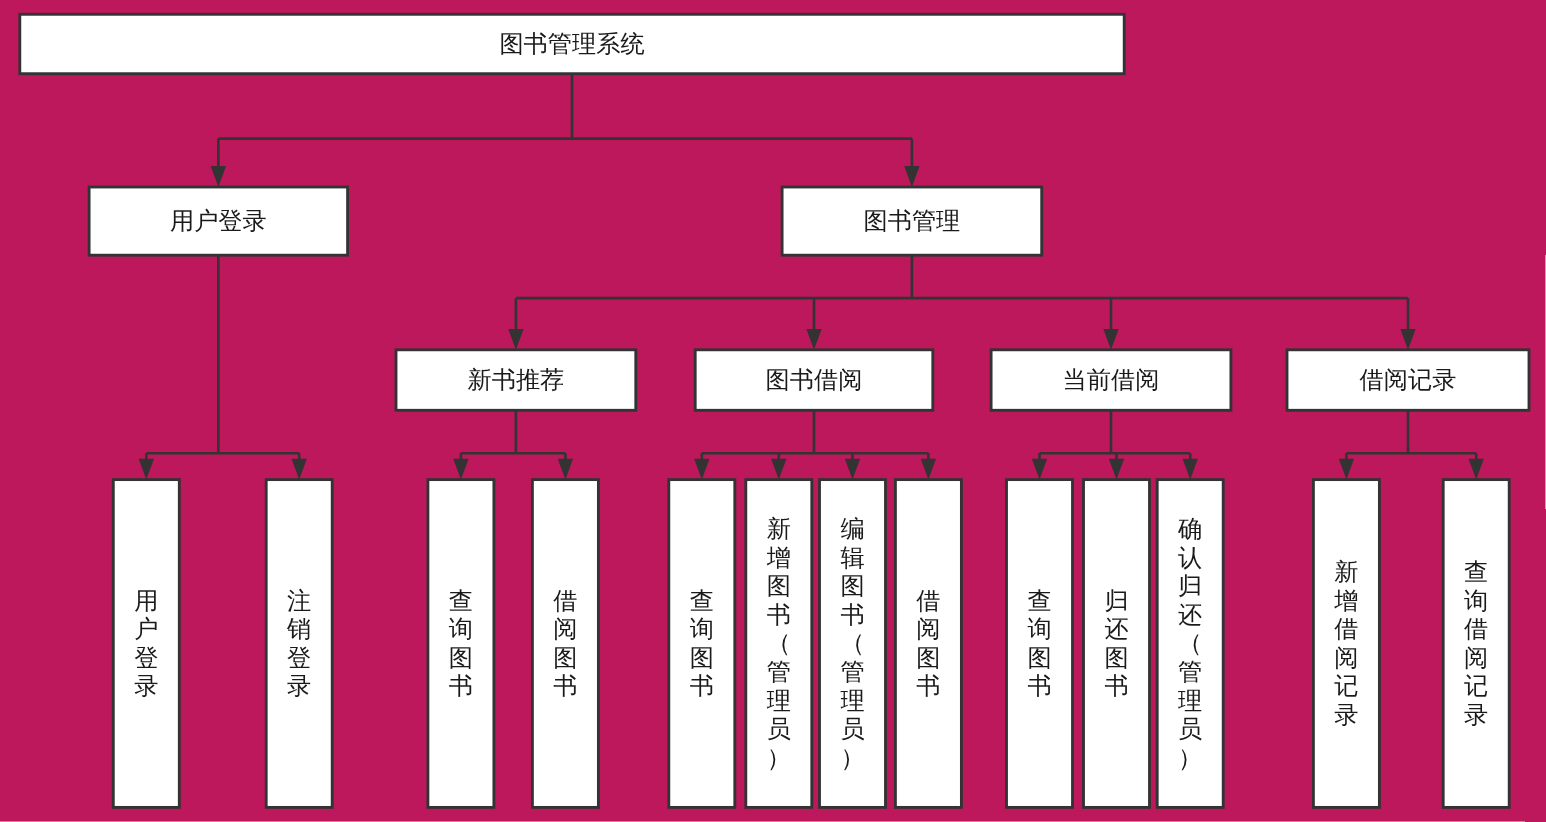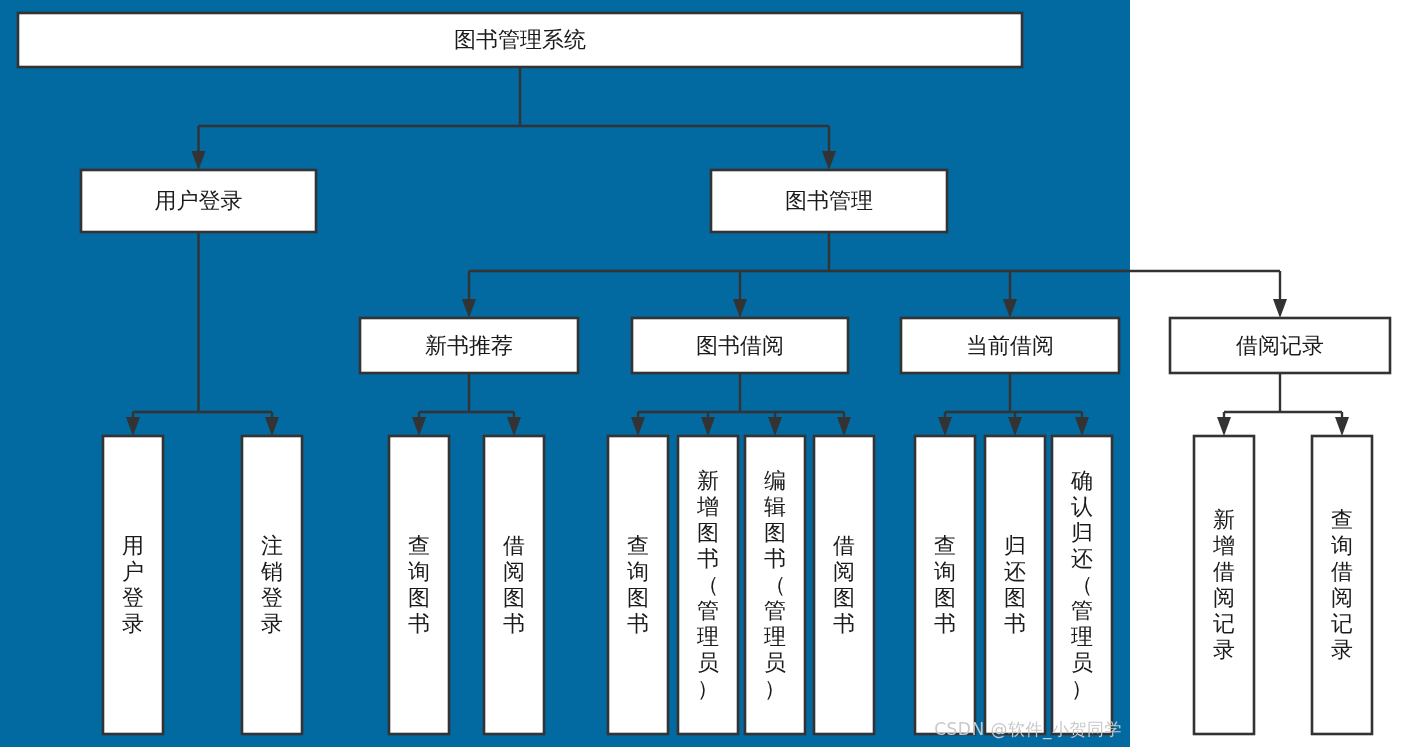--- a/index.html
+++ b/index.html
@@ -9,23 +9,23 @@
     background: #ffffff;
   }
   body {
     width: 1405px;
     height: 747px;
     overflow: hidden;
     font-family: "DejaVu Sans", "Liberation Sans", sans-serif;
   }
   #diagram-root {
     position: relative;
-    width: 1130px;
+    width: 1405px;
     height: 747px;
-    background: #0369a1;
+    background: #be185d;
   }
   svg#tree-svg {
     position: absolute;
     top: 0;
     left: 0;
     width: 1405px;
     height: 747px;
     display: block;
   }
   .node-rect {
@@ -205,15 +205,14 @@
           <rect x="1194" y="436" width="60" height="298" class="node-rect"></rect>
           <text x="1224" y="0" class="node-text-vertical"><tspan x="1224" y="527.28">新</tspan><tspan x="1224" y="553.28">增</tspan><tspan x="1224" y="579.28">借</tspan><tspan x="1224" y="605.28">阅</tspan><tspan x="1224" y="631.28">记</tspan><tspan x="1224" y="657.28">录</tspan></text>
         </g>
         <g>
           <rect x="1312" y="436" width="60" height="298" class="node-rect"></rect>
           <text x="1342" y="0" class="node-text-vertical"><tspan x="1342" y="527.28">查</tspan><tspan x="1342" y="553.28">询</tspan><tspan x="1342" y="579.28">借</tspan><tspan x="1342" y="605.28">阅</tspan><tspan x="1342" y="631.28">记</tspan><tspan x="1342" y="657.28">录</tspan></text>
         </g>
       </g>
   </svg>
 
-  <div class="watermark">CSDN @软件_小贺同学</div>
 
 </div>
 
 </body></html>

